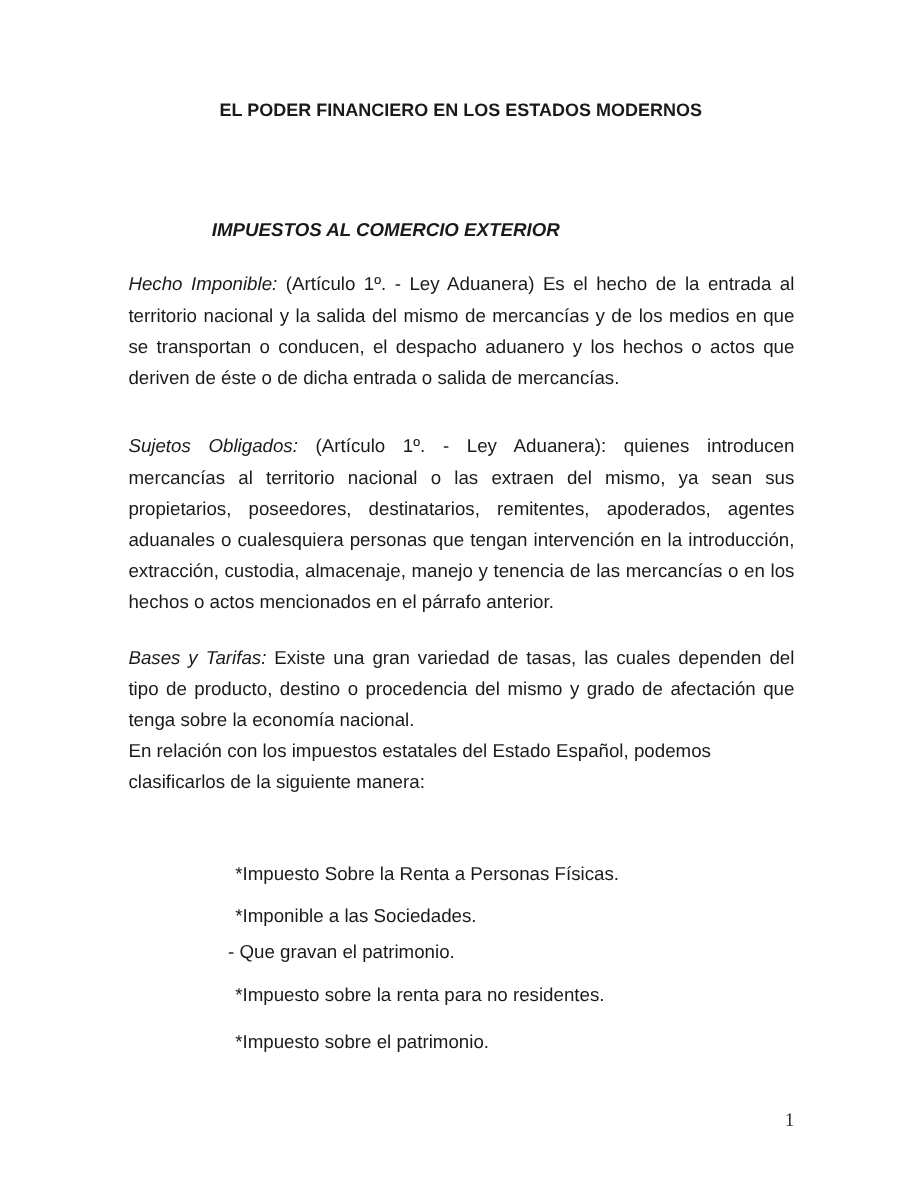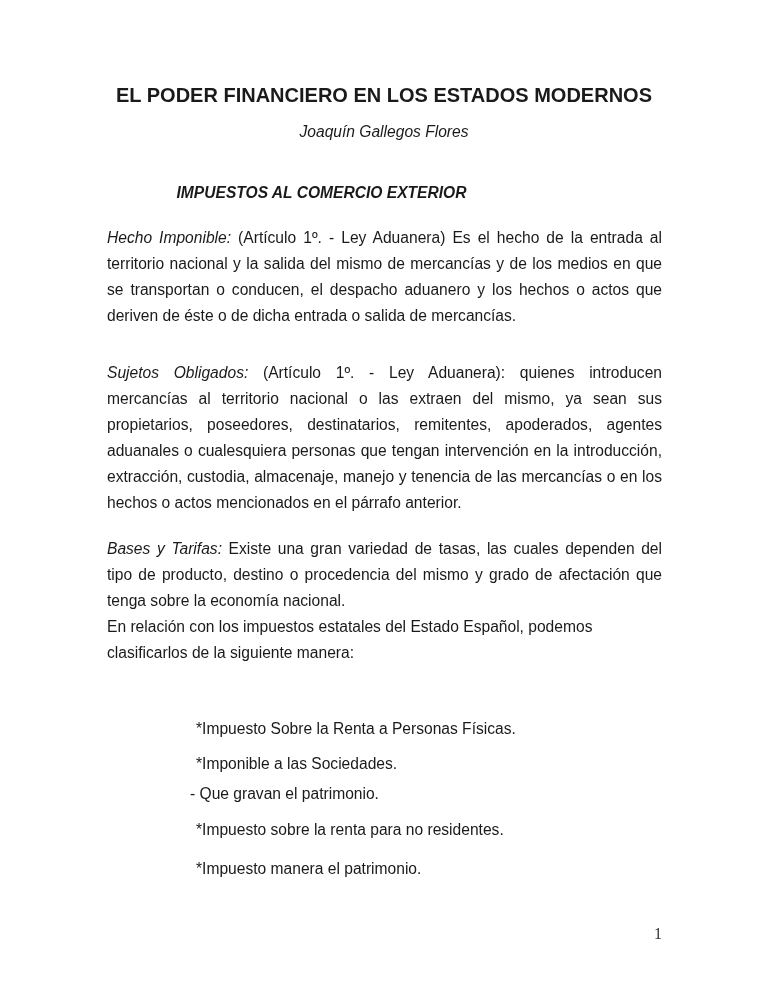--- a/index.html
+++ b/index.html
@@ -5,21 +5,21 @@
   html, body { margin: 0; padding: 0; background: #ffffff; }
   body { width: 768px; height: 994px; position: relative; overflow: hidden; }
   .page {
     position: absolute; left: 0; top: 0; width: 768px; height: 994px;
     background: #ffffff; color: #1a1a1a;
     font-family: "Liberation Sans", sans-serif;
     font-size: 15.6px;
   }
   .title {
     position: absolute; left: 0; width: 768px; top: 84px;
-    text-align: center; font-weight: bold; font-size: 20px;
+    text-align: center; font-weight: bold; font-size: 15px;
   }
   .author {
     position: absolute; left: 0; width: 768px; top: 123px;
     text-align: center; font-style: italic;
   }
   .section {
     position: absolute; left: 0; width: 643px; top: 184px;
     text-align: center; font-weight: bold; font-style: italic;
   }
   .para {
@@ -35,37 +35,36 @@
     font-family: "Liberation Serif", serif; font-size: 16px; color: #333;
   }
   .intro { position: absolute; left: 107px; width: 555px; line-height: 26px; }
 </style>
 </head>
 <body>
 
 <div class="page">
 
   <div class="title">EL PODER FINANCIERO EN LOS ESTADOS MODERNOS</div>
-  <div class="author">Joaquín Gallegos Flores</div>
   <div class="section">IMPUESTOS AL COMERCIO EXTERIOR</div>
 
   <p class="para" style="top:225px;">
     <span class="lead">Hecho Imponible:</span><span> (Artículo 1º. - Ley Aduanera) Es el hecho de la entrada al territorio nacional y la salida del mismo de mercancías y de los medios en que se transportan o conducen, el despacho aduanero y los hechos o actos que deriven de éste o de dicha entrada o salida de mercancías.</span>
   </p>
 
   <p class="para" style="top:360px;">
     <span class="lead">Sujetos Obligados:</span><span> (Artículo 1º. - Ley Aduanera): quienes introducen mercancías al territorio nacional o las extraen del mismo, ya sean sus propietarios, poseedores, destinatarios, remitentes, apoderados, agentes aduanales o cualesquiera personas que tengan intervención en la introducción, extracción, custodia, almacenaje, manejo y tenencia de las mercancías o en los hechos o actos mencionados en el párrafo anterior.</span>
   </p>
 
   <p class="para" style="top:536px;">
     <span class="lead">Bases y Tarifas:</span><span> Existe una gran variedad de tasas, las cuales dependen del tipo de producto, destino o procedencia del mismo y grado de afectación que tenga sobre la economía nacional.</span>
   </p>
 
   <div class="intro" style="top:614px;">En relación con los impuestos estatales del Estado Español, podemos clasificarlos de la siguiente manera:</div>
 
   <div class="line lvl2" style="top:719px;">*Impuesto Sobre la Renta a Personas Físicas.</div>
   <div class="line lvl2" style="top:754px;">*Imponible a las Sociedades.</div>
   <div class="line lvl2" style="top:789px;margin-top:31px;">*Impuesto sobre la renta para no residentes.</div>
   <div class="line lvl1" style="top:784px;margin-left:43px;">- Que gravan el patrimonio.</div>
-  <div class="line lvl2" style="top:859px;">*Impuesto manera el patrimonio.</div>
+  <div class="line lvl2" style="top:859px;">*Impuesto sobre el patrimonio.</div>
 
   <div class="pagenum">1</div>
 </div>
 
 </body></html>

